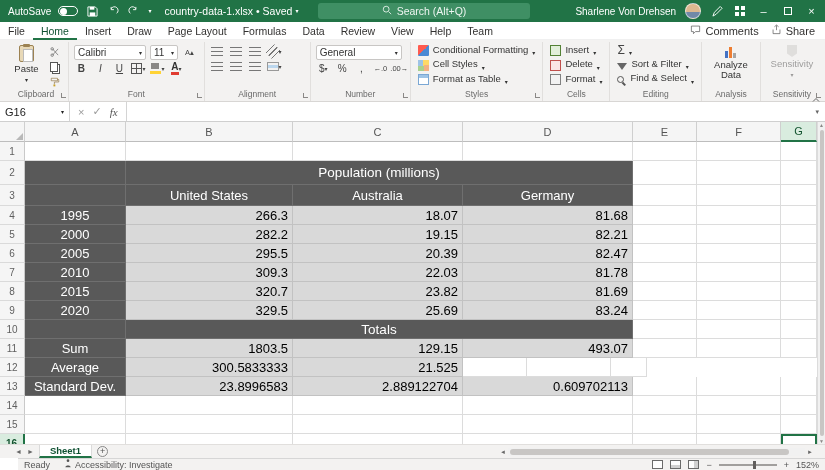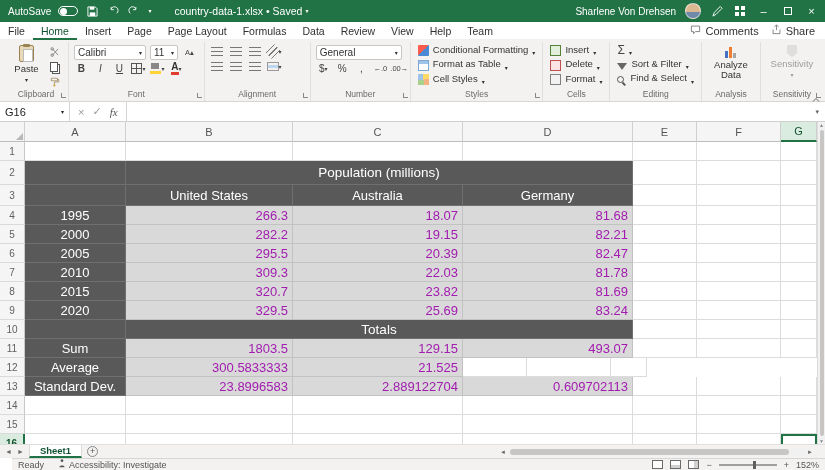--- a/index.html
+++ b/index.html
@@ -6,21 +6,21 @@
   html,body{width:825px;height:470px;overflow:hidden;background:#fff;
     font-family:"Liberation Sans","DejaVu Sans",sans-serif;color:#222}
   .app{position:relative;width:825px;height:470px;overflow:hidden}
 
   
   .titlebar{position:absolute;top:0;left:0;right:0;height:22px;background:#217346;display:flex;align-items:center;color:#fff}
   .tb-left{display:flex;align-items:center;gap:7px;padding-left:8px;font-size:10px;white-space:nowrap}
   .tgl{width:20px;height:10px;border:1px solid #fff;border-radius:5px;display:flex;align-items:center;padding:0 1px}
   .tgl i{width:7px;height:7px;background:#fff;border-radius:50%;display:block}
   .tb-ic{display:flex;align-items:center;justify-content:center;width:14px;height:16px}
-  .tb-title{font-size:10.5px;margin-left:16px;display:flex;align-items:center;gap:3px}
+  .tb-title{font-size:10.5px;margin-left:6px;display:flex;align-items:center;gap:3px}
   .chev{font-size:6px;line-height:1}
   .search{position:absolute;left:318px;top:3px;width:212px;height:16px;background:#3f8f64;border-radius:3px;
     display:flex;align-items:center;justify-content:center;gap:5px;font-size:10.5px;color:#eef6f1;cursor:text}
   .tb-right{position:absolute;right:0;top:0;height:22px;display:flex;align-items:center;gap:9px;padding-right:6px}
   .uname{font-size:10px}
   .avatar{width:16px;height:16px;border-radius:50%;background:linear-gradient(#dcb890 58%,#7189a8 58%);border:1px solid rgba(255,255,255,.6)}
   .winbtn{width:15px;text-align:center;font-size:11px;line-height:22px}
   .maxbox{width:8px;height:8px;border:1px solid #fff;display:inline-block}
 
   
@@ -93,49 +93,49 @@
     border-right:1px solid #cfcfcf;border-bottom:1px solid #bdbdbd;color:#555;font-size:11px}
   .hc.sel{background:#d9ecdf;border-bottom:2px solid #217346;color:#13532f}
   .corner{position:relative}
   .corner i{position:absolute;right:1px;bottom:1px;width:0;height:0;border-left:7px solid transparent;border-bottom:7px solid #b8b8b8}
   .c{flex:none;display:flex;align-items:center;padding:0 4px;border-right:1px solid #dcdcdc;border-bottom:1px solid #dcdcdc;
     overflow:hidden;font-size:13px;color:#222;background:#fff;white-space:nowrap}
   .gut{width:25px;justify-content:center;background:#f5f5f5;border-right:1px solid #c9c9c9;border-bottom-color:#dadada;
     color:#5f5f5f;font-size:10px;padding:0}
   .gut.sel{background:#d9ecdf;border-right:2px solid #217346;color:#13532f;font-weight:bold}
   .dk{background:#595959;color:#fff;border-right-color:#6f6f6f;border-bottom-color:#6f6f6f}
-  .lt{background:#d9d9d9;color:#a21caf;border-right-color:#c2c2c2;border-bottom-color:#c2c2c2}
+  .lt{background:#d9d9d9;color:#000000;border-right-color:#c2c2c2;border-bottom-color:#c2c2c2}
   .num{justify-content:flex-end}
   .ctr{justify-content:center}
   .ttl{font-size:13.5px}
   .w-a{width:101px}.w-b{width:167px}.w-c{width:170px}.w-d{width:170px}.w-e{width:64px}.w-f{width:84px}.w-g{width:36px}
   .w-bd{width:507px}
   .h19{height:19px}.h24{height:24px}.h21{height:21px}
   .selbox{position:absolute;left:781px;top:312px;width:36px;height:19px;border:2px solid #217346;pointer-events:none}
 
   
   .vscroll{position:absolute;top:122px;right:0;width:8px;height:322px;background:#f1f1f1;border-left:1px solid #dcdcdc;
     display:flex;flex-direction:column;align-items:center;color:#8a8886;font-size:5px}
   .vthumb{width:4px;flex:1;margin:2px 0;background:#c8c6c4;border-radius:2px}
 
   
   .tabstrip{position:absolute;top:444px;left:0;right:0;height:14px;background:#f3f2f1;border-top:1px solid #e1dfdd;
-    display:flex;align-items:center;gap:5px;padding-left:5px;font-size:9px;color:#555}
+    display:flex;align-items:center;gap:5px;padding-left:15px;font-size:9px;color:#555}
   .tnav{font-size:7px;color:#666}
   .stab{height:13px;display:flex;align-items:center;padding:0 10px;background:#fff;border-left:1px solid #dadada;
     border-right:1px solid #dadada;border-bottom:2px solid #217346;color:#0f5132;font-weight:bold;font-size:9.5px}
   .addsheet{width:11px;height:11px;border:1px solid #888;border-radius:50%;display:flex;align-items:center;justify-content:center;
     font-size:9px;color:#555;line-height:1}
   .hscroll{position:absolute;left:500px;right:12px;top:2px;height:10px;display:flex;align-items:center;gap:2px}
   .htrack{flex:1;height:8px;background:#f1f1f1;position:relative}
   .hthumb{position:absolute;left:2px;top:1px;height:6px;width:94%;background:#c8c6c4;border-radius:3px}
   .harrow{font-size:6px;color:#666}
 
   
-  .statusbar{position:absolute;top:458px;left:12px;right:0;height:12px;background:#f3f2f1;border-top:1px solid #d6d6d6;
+  .statusbar{position:absolute;top:458px;left:18px;right:0;height:12px;background:#f3f2f1;border-top:1px solid #d6d6d6;
     display:flex;align-items:center;font-size:9px;color:#555;padding:0 6px;gap:14px}
   .sb-acc{display:flex;align-items:center;gap:3px}
   .sb-right{margin-left:auto;display:flex;align-items:center;gap:7px}
   .vic{width:11px;height:9px;border:1px solid #6a6a6a;background:#fdfdfd}
   .vic.v2{background:linear-gradient(#fdfdfd 60%,#d0d0d0 60%)}
   .vic.v3{background:linear-gradient(90deg,#fdfdfd 55%,#d0d0d0 55%)}
   .ztrack{width:58px;height:2px;background:#a19f9d;position:relative}
   .zthumb{position:absolute;left:34px;top:-3px;width:3px;height:8px;background:#605e5c}
 </style>
 </head>
@@ -167,20 +167,29 @@
             <path d="M2 8a4 4 0 1 1 6-5" fill="none" stroke="#fff"></path>
             <path d="M8 1v3H5" fill="none" stroke="#fff"></path>
           </svg>
       </span>
       <span class="chev">▾</span>
       <span class="tb-title">
         <span>country-data-1.xlsx • Saved</span>
         <span class="chev">▾</span>
       </span>
     </div>
+    <div class="search">
+      <span>
+        <svg width="10" height="10" viewBox="0 0 12 12">
+            <circle cx="5" cy="5" r="3.5" fill="none" stroke="#eef6f1"></circle>
+            <path d="M8 8l3 3" stroke="#eef6f1"></path>
+          </svg>
+      </span>
+      <span>Search (Alt+Q)</span>
+    </div>
     <div class="tb-right">
       <span class="uname">Sharlene Von Drehsen</span>
       <span class="avatar"></span>
       <span class="tb-ic">
         <svg width="11" height="11" viewBox="0 0 12 12">
             <path d="M1 11l1.5-4L9 .5l2 2L4.5 9z" fill="none" stroke="#fff"></path>
           </svg>
       </span>
       <span class="tb-ic">
         <svg width="10" height="10" viewBox="0 0 10 10">
@@ -190,21 +199,21 @@
       <span class="winbtn">–</span>
       <span class="winbtn"><span class="maxbox"></span></span>
       <span class="winbtn">×</span>
     </div>
   </div>
 
   <div class="menubar">
     <span class="mtab">File</span>
     <span class="mtab active">Home</span>
     <span class="mtab">Insert</span>
-    <span class="mtab">Page</span>
+    <span class="mtab">Draw</span>
     <span class="mtab">Page Layout</span>
     <span class="mtab">Formulas</span>
     <span class="mtab">Data</span>
     <span class="mtab">Review</span>
     <span class="mtab">View</span>
     <span class="mtab">Help</span>
     <span class="mtab">Team</span>
     <div class="mb-right">
       <span class="mb-btn">
         <span>
@@ -346,27 +355,27 @@
       <span class="lnch"></span>
     </div>
 
     <div class="rgroup">
       <div class="srow">
         <span class="ic-cf"></span>
         <span>Conditional Formatting</span>
           <span class="chev">▾</span>
       </div>
       <div class="srow">
+        <span class="ic-cs"></span>
+        <span>Cell Styles</span>
+          <span class="chev">▾</span>
+      </div>
+      <div class="srow">
         <span class="ic-ft"></span>
         <span>Format as Table</span>
-          <span class="chev">▾</span>
-      </div>
-      <div class="srow">
-        <span class="ic-cs"></span>
-        <span>Cell Styles</span>
           <span class="chev">▾</span>
       </div>
       <div class="gname">Styles</div>
       <span class="lnch"></span>
     </div>
 
     <div class="rgroup">
       <div class="srow">
         <span class="ic-ins"></span>
         <span>Insert</span>

